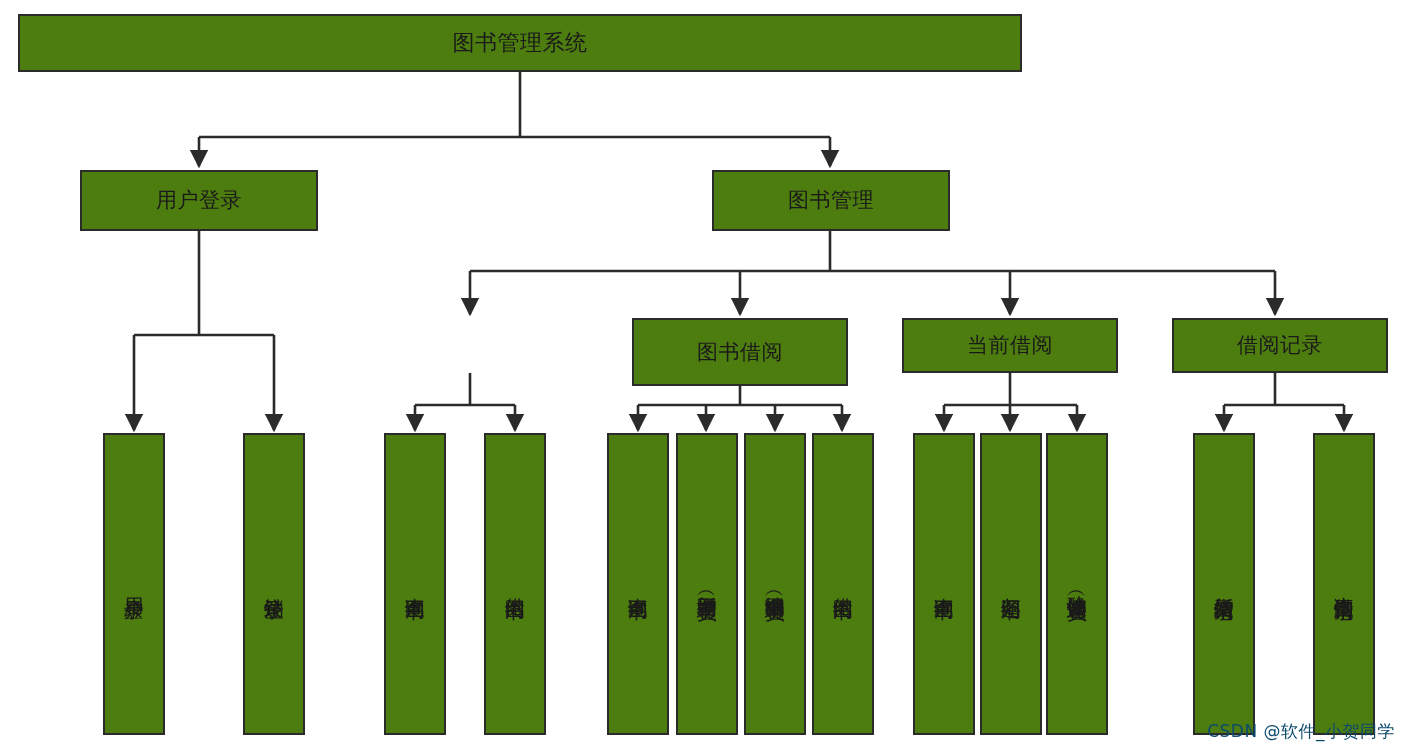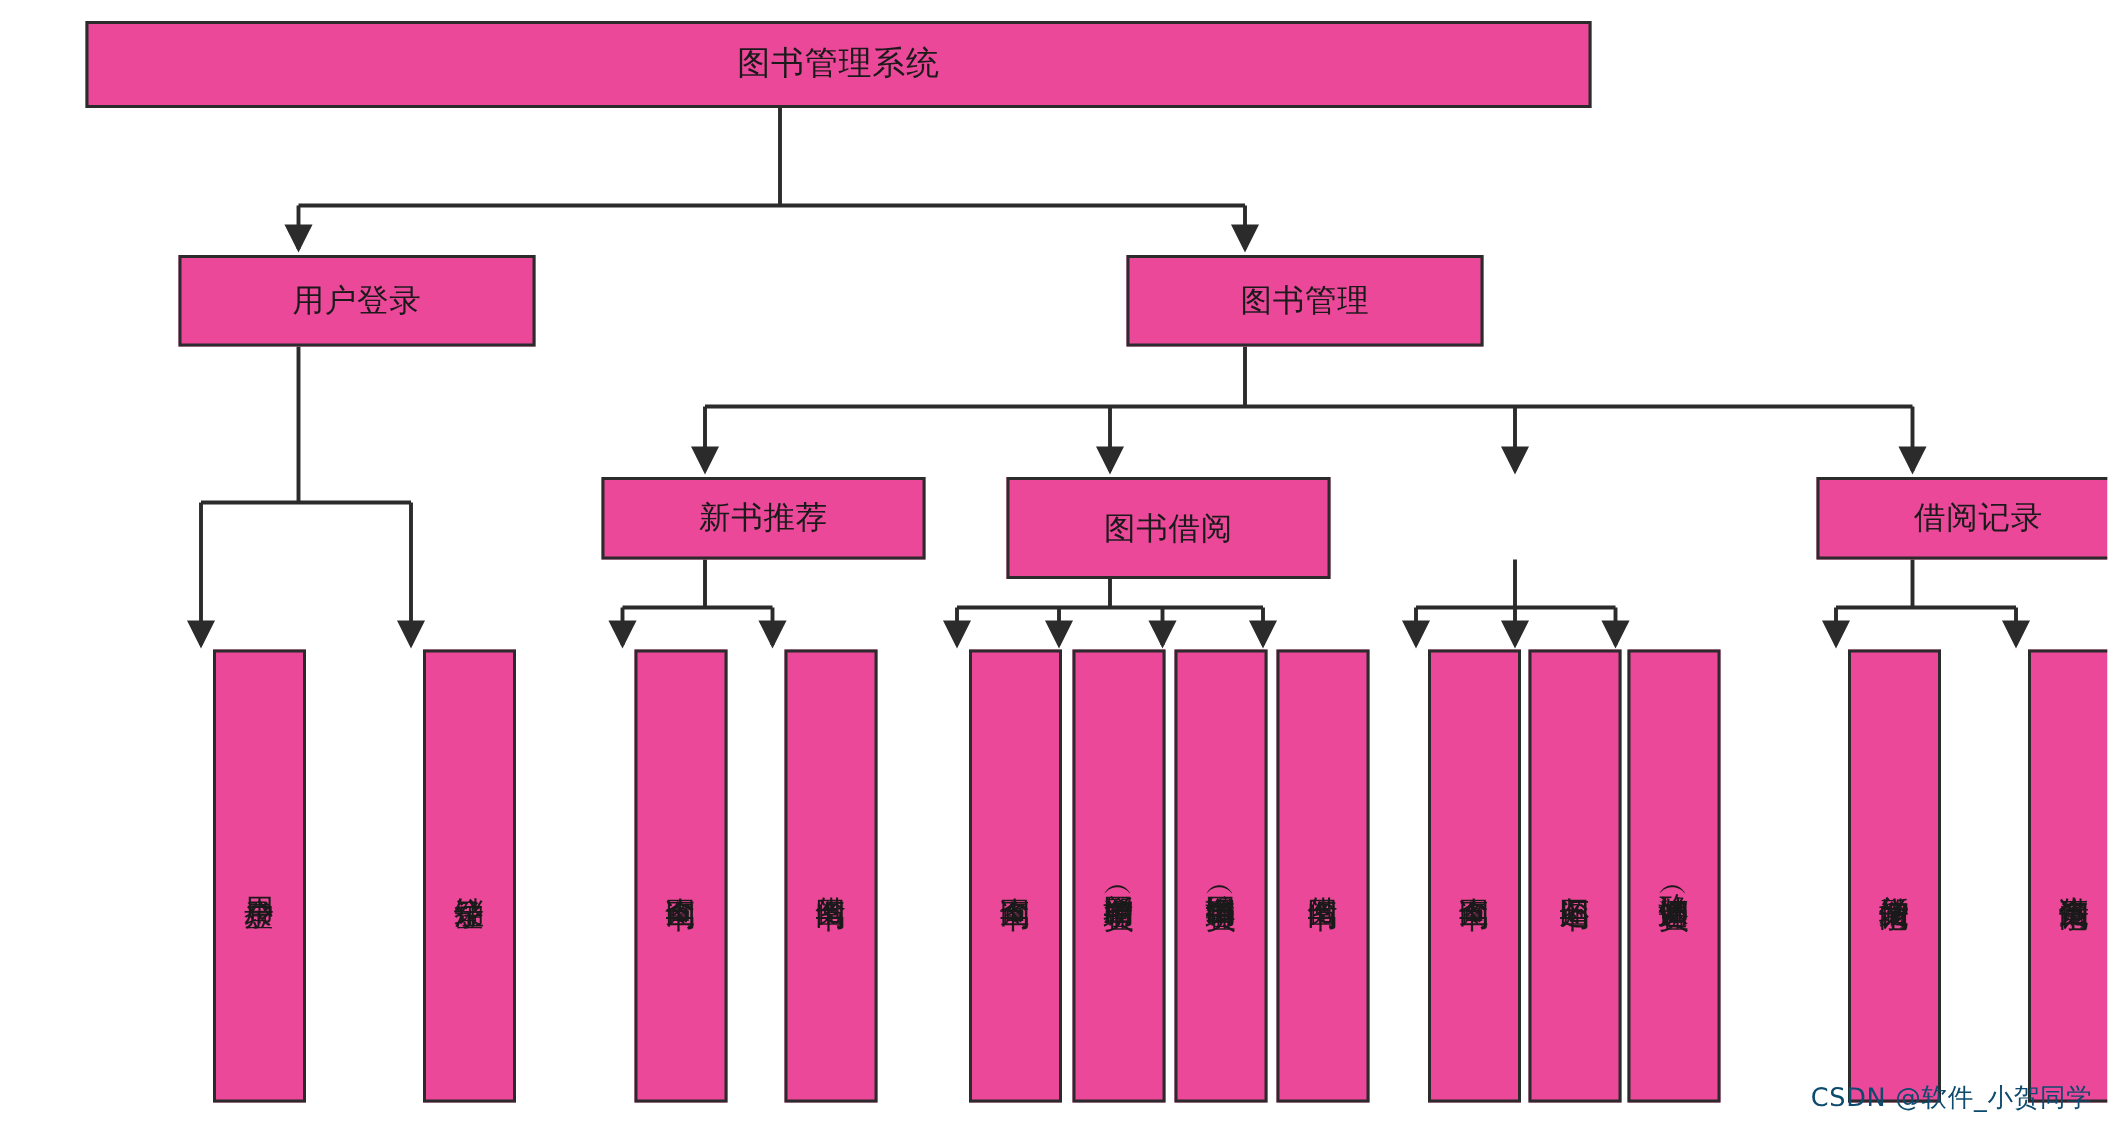--- a/index.html
+++ b/index.html
@@ -21,27 +21,26 @@
     position: absolute;
     left: 0;
     top: 0;
     width: 1405px;
     height: 747px;
   }
   .node {
     position: absolute;
     box-sizing: border-box;
     border: 2px solid #2b2b2b;
-    background: #ec4899;
+    background: #4d7c0f;
     color: #1a1a1a;
     display: flex;
     align-items: center;
     justify-content: center;
     z-index: 3;
-    margin-left: 39px;
   }
   .node-h {
     font-size: 21px;
     line-height: 1.15;
     letter-spacing: 0.5px;
     white-space: nowrap;
   }
   .node-root {
     font-size: 22px;
   }
@@ -130,25 +129,25 @@
     <span>图书管理系统</span>
   </div>
 
   <div class="node node-h" style="left:80px; top:170px; width:238px; height:61px;">
     <span>用户登录</span>
   </div>
   <div class="node node-h" style="left:712px; top:170px; width:238px; height:61px;">
     <span>图书管理</span>
   </div>
 
-  <div class="node node-h" style="left:362px; top:318px; width:216px; height:55px;">
-    <span>新书推荐</span>
-  </div>
   <div class="node node-h" style="left:632px; top:318px; width:216px; height:68px;">
     <span>图书借阅</span>
+  </div>
+  <div class="node node-h" style="left:902px; top:318px; width:216px; height:55px;">
+    <span>当前借阅</span>
   </div>
   <div class="node node-h" style="left:1172px; top:318px; width:216px; height:55px;text-align:right;">
     <span>借阅记录</span>
   </div>
 
   <div class="node node-v" style="left:103px; top:433px; width:62px; height:302px;">
     <span class="vtext">用户登录</span>
   </div>
   <div class="node node-v" style="left:243px; top:433px; width:62px; height:302px;">
     <span class="vtext">注销登录</span>

